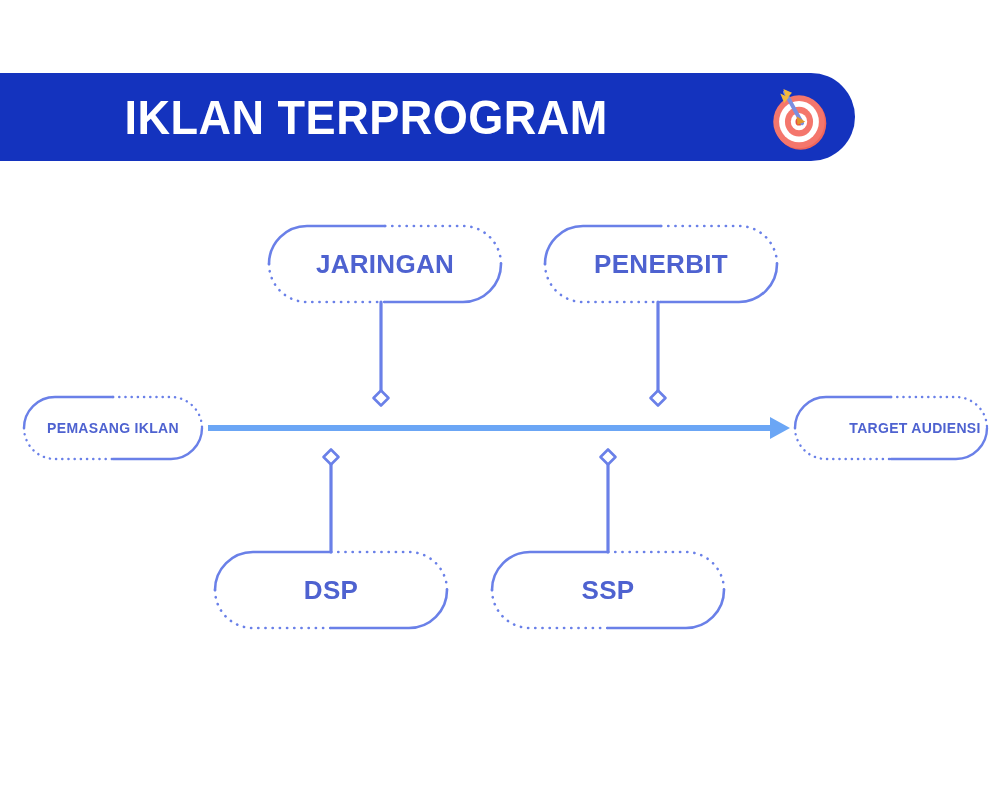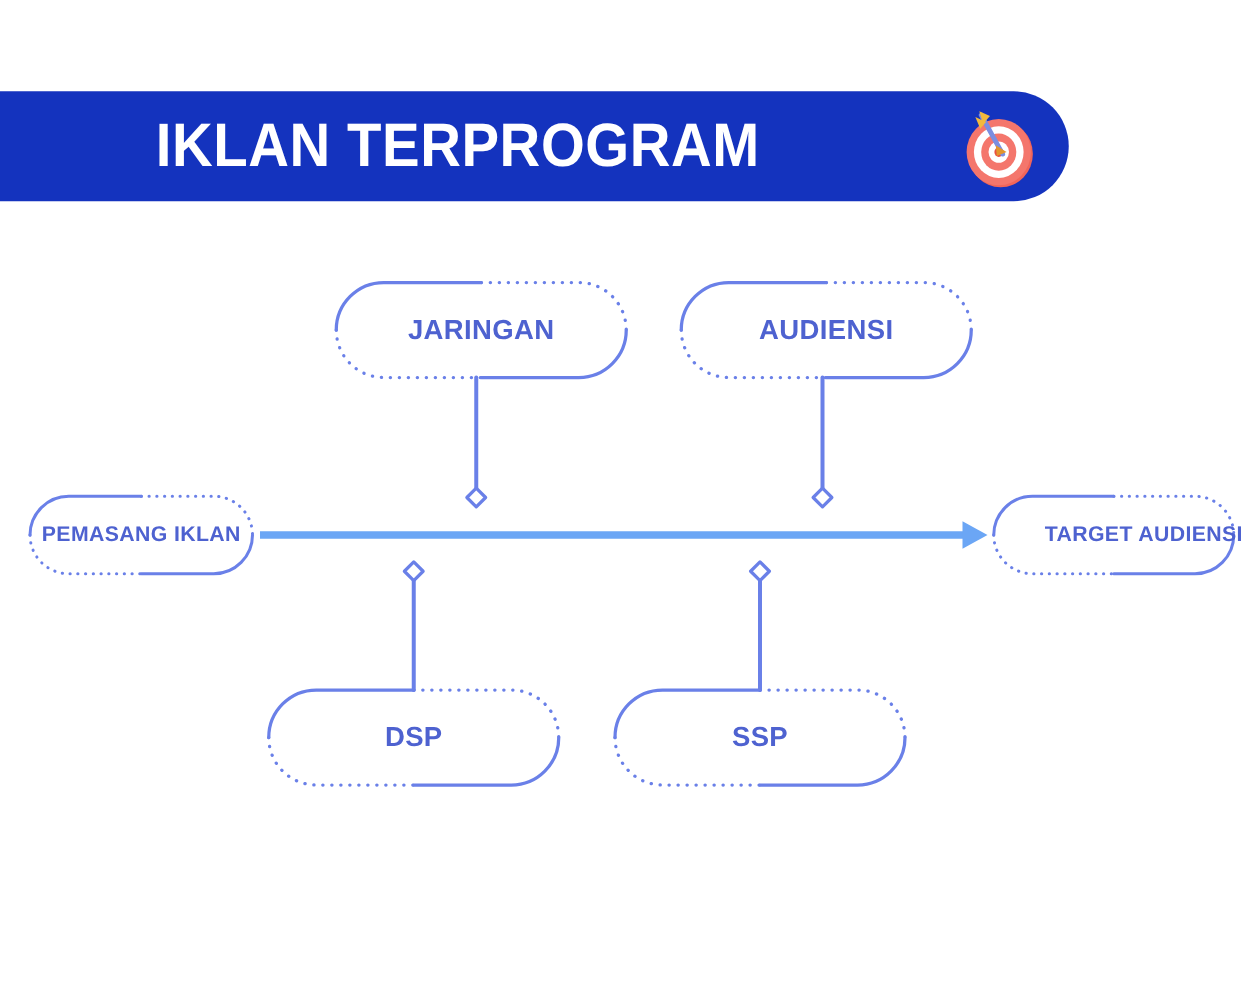--- a/index.html
+++ b/index.html
@@ -66,22 +66,22 @@
   .node-label {
     position: absolute;
     color: #4e62d0;
     font-family: "Liberation Sans Narrow", "Liberation Sans", sans-serif;
     font-weight: bold;
     white-space: nowrap;
     transform: translate(-50%, -50%);
     letter-spacing: 0.3px;
     user-select: none;
   }
-  .lbl-big   { font-size: 22px; }
-  .lbl-small { font-size: 17px; }
+  .lbl-big   { font-size: 26px; }
+  .lbl-small { font-size: 14px; }
 </style>
 </head>
 <body>
 
 <div id="canvas">
 
   <div class="header-bar">
     <div class="header-title">IKLAN TERPROGRAM</div>
   </div>
 
@@ -159,21 +159,21 @@
     <use href="#pill-big" x="385" y="226"></use>
     <use href="#pill-big" x="661" y="226"></use>
     <use href="#pill-left" x="113" y="397"></use>
     <use href="#pill-right" x="891" y="397"></use>
     <use href="#pill-big" x="331" y="552"></use>
     <use href="#pill-big" x="608" y="552"></use>
   </svg>
 
   <div class="node-label lbl-big" style="left:385px; top:264px;">JARINGAN</div>
 
-  <div class="node-label lbl-big" style="left:661px; top:264px;">AUDIENSI</div>
+  <div class="node-label lbl-big" style="left:661px; top:264px;">PENERBIT</div>
 
   <div class="node-label lbl-small" style="left:113px; top:428px;">PEMASANG IKLAN</div>
 
   <div class="node-label lbl-small" style="left:891px; top:428px;margin-left:24px;">TARGET AUDIENSI</div>
 
   <div class="node-label lbl-big" style="left:331px; top:590px;text-align:center;">DSP</div>
 
   <div class="node-label lbl-big" style="left:608px; top:590px;">SSP</div>
 
 </div>

